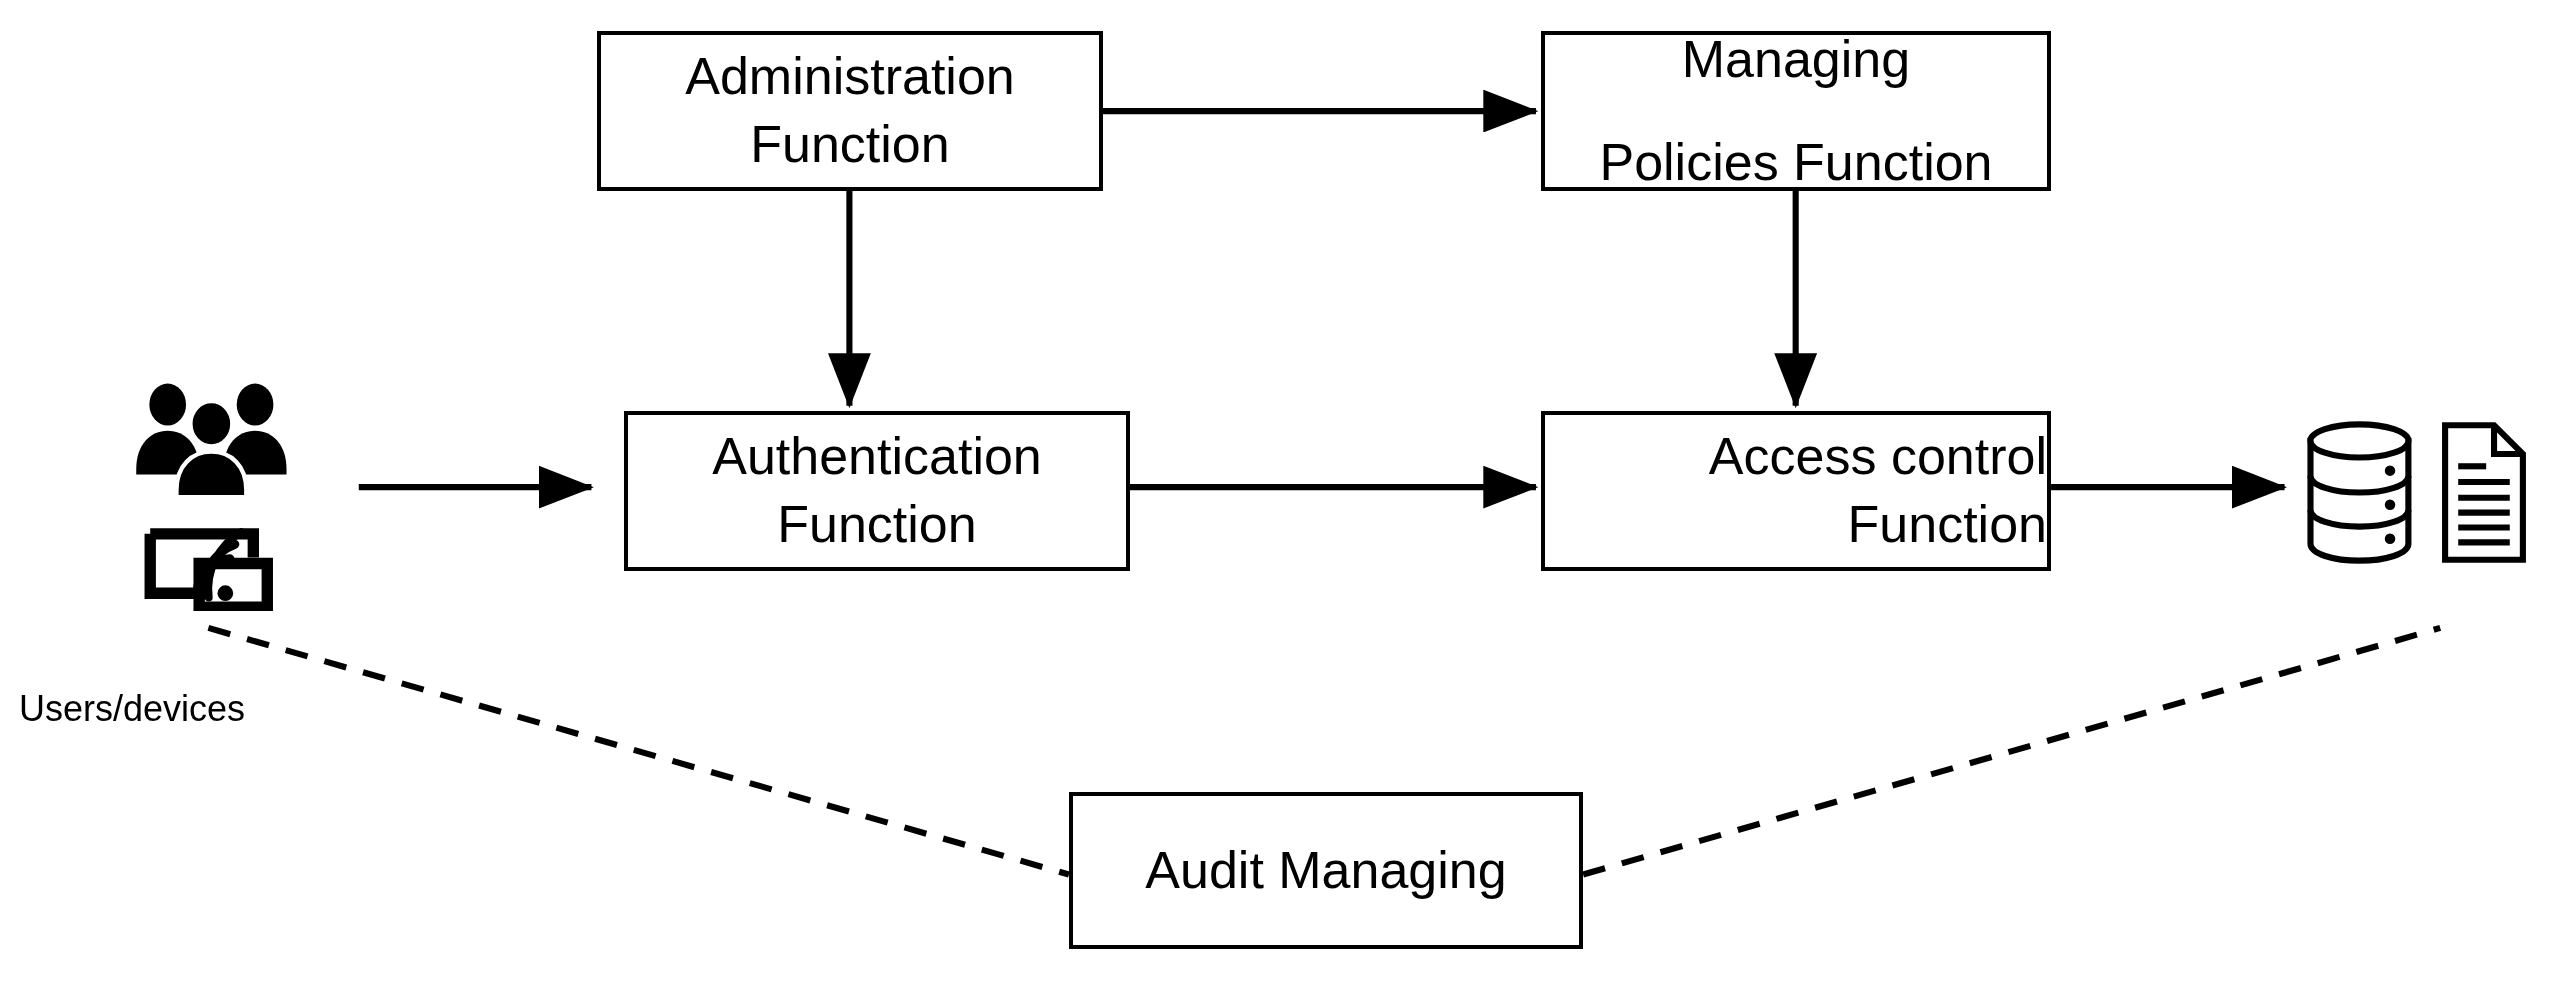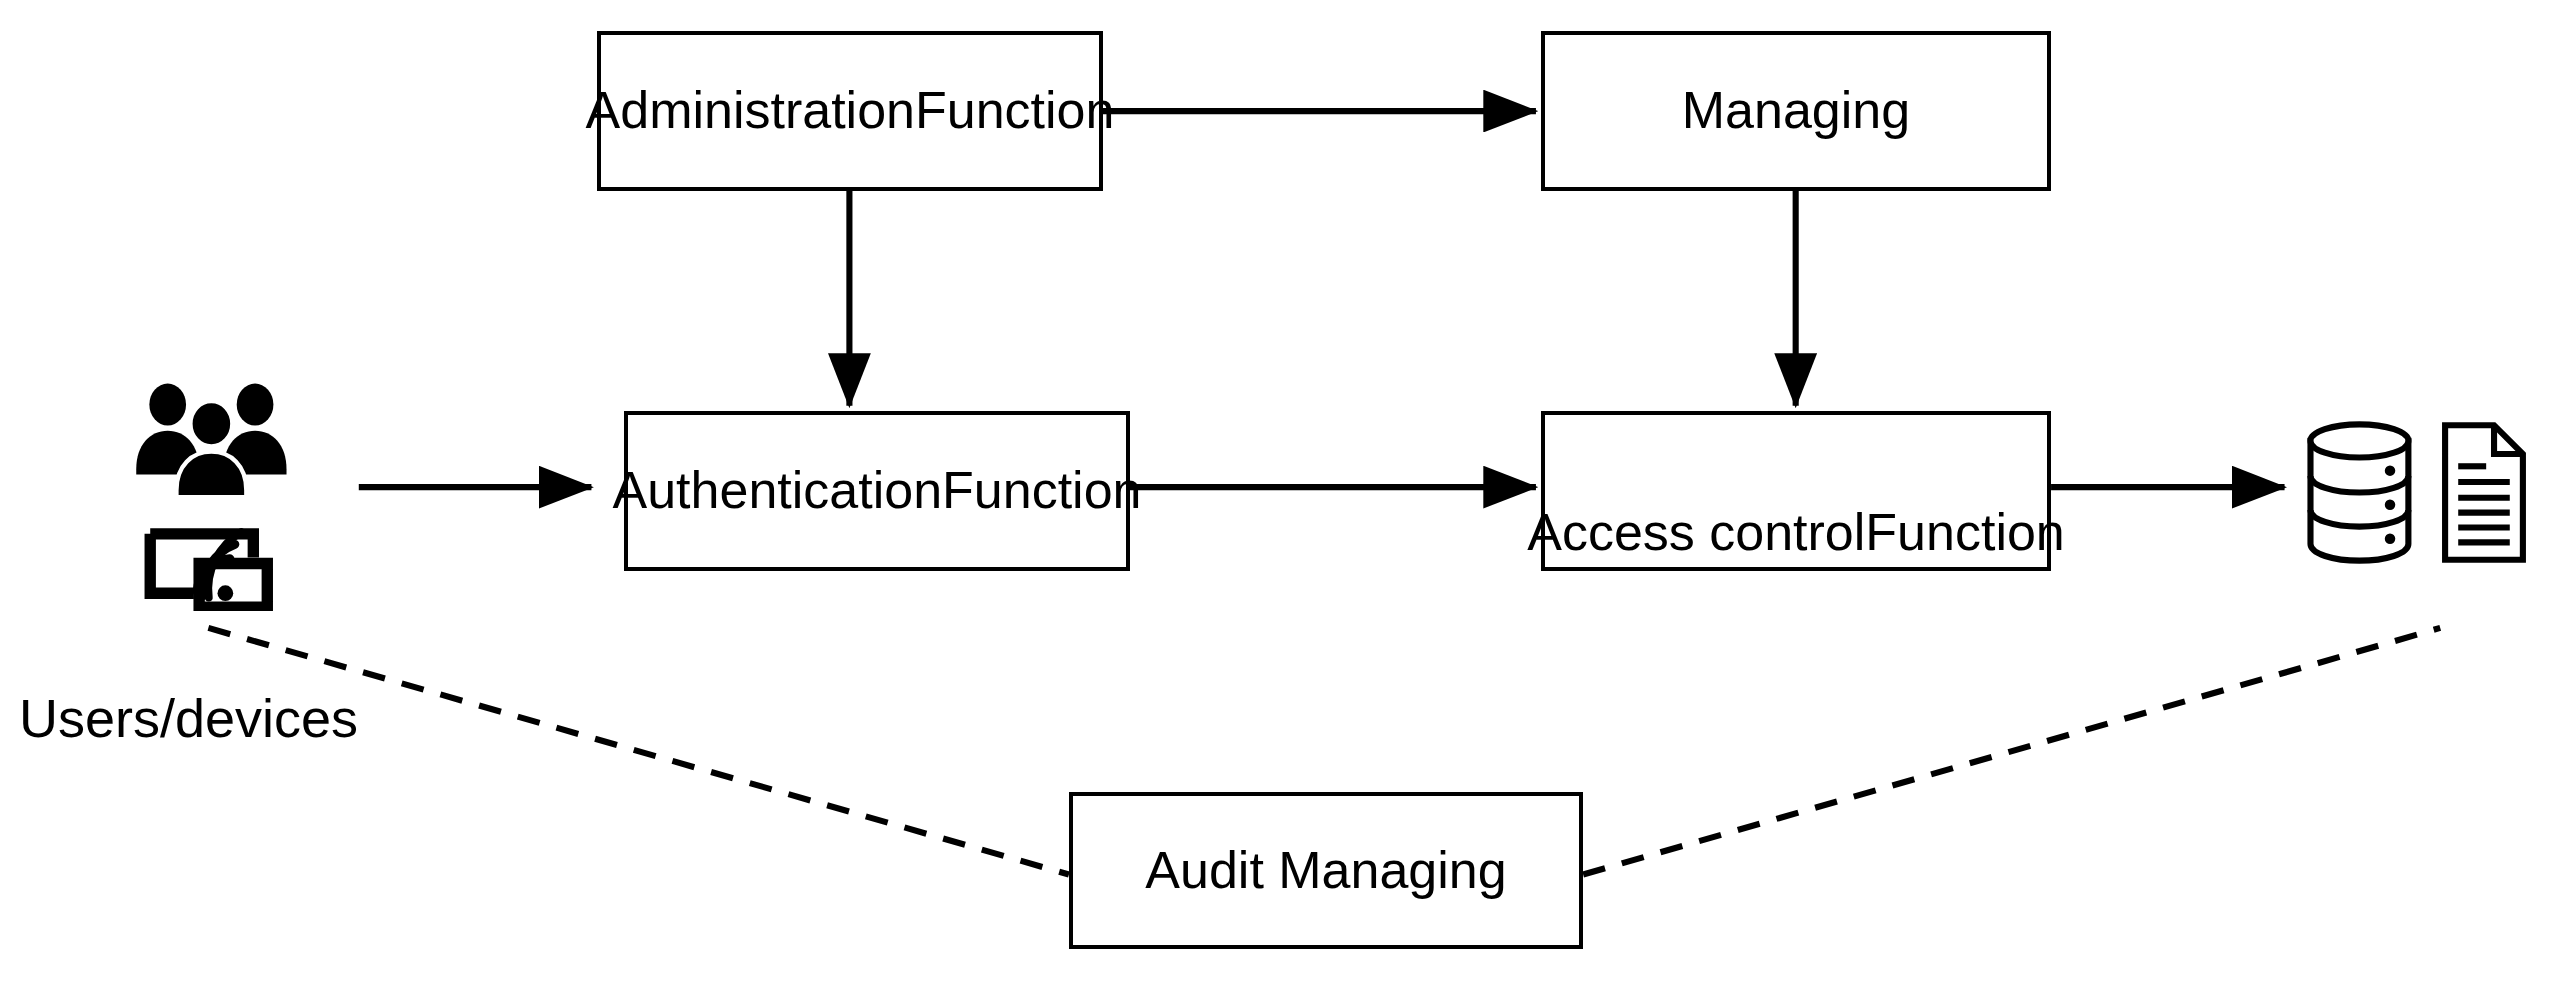--- a/index.html
+++ b/index.html
@@ -21,20 +21,21 @@
     background: #ffffff;
   }
 
   
   .box {
     position: absolute;
     box-sizing: border-box;
     border: 4.4px solid #000000;
     background: #ffffff;
     display: flex;
+    flex-direction: column;
     align-items: center;
     justify-content: center;
     text-align: center;
     color: #000000;
     font-size: 52px;
     line-height: 1.30;
     font-weight: 400;
     letter-spacing: 0px;
     z-index: 5;
   }
@@ -61,21 +62,21 @@
     position: absolute;
     z-index: 6;
   }
   #icon-users-devices { left: 131px; top: 378px; width: 166px; height: 233px; }
   #icon-resources     { left: 2300px; top: 418px; width: 236px; height: 149px; }
 
   
   .edge-label {
     position: absolute;
     color: #000000;
-    font-size: 54px;
+    font-size: 36px;
     line-height: 1;
     white-space: nowrap;
     z-index: 7;
   }
   #label-users-devices { left: 19px; top: 691px; }
   #label-resources     { right: 26px; top: 691px; }
 </style>
 </head>
 <body>
 
@@ -105,20 +106,21 @@
     <line x1="1810" y1="1000" x2="2790" y2="718" stroke="#000000" stroke-width="7" stroke-dasharray="26 20"></line>
   </svg>
 
   <div class="box" id="box-administration">
     <span class="line">Administration</span>
     <span class="line">Function</span>
   </div>
 
   <div class="box" id="box-managing-policies">
     <span class="line">Managing</span>
+    <span class="line">Policies Function</span>
   </div>
 
   <div class="box" id="box-authentication">
     <span class="line">Authentication</span>
     <span class="line">Function</span>
   </div>
 
   <div class="box" id="box-access-control">
     <span class="line">Access control</span>
     <span class="line">Function</span>

